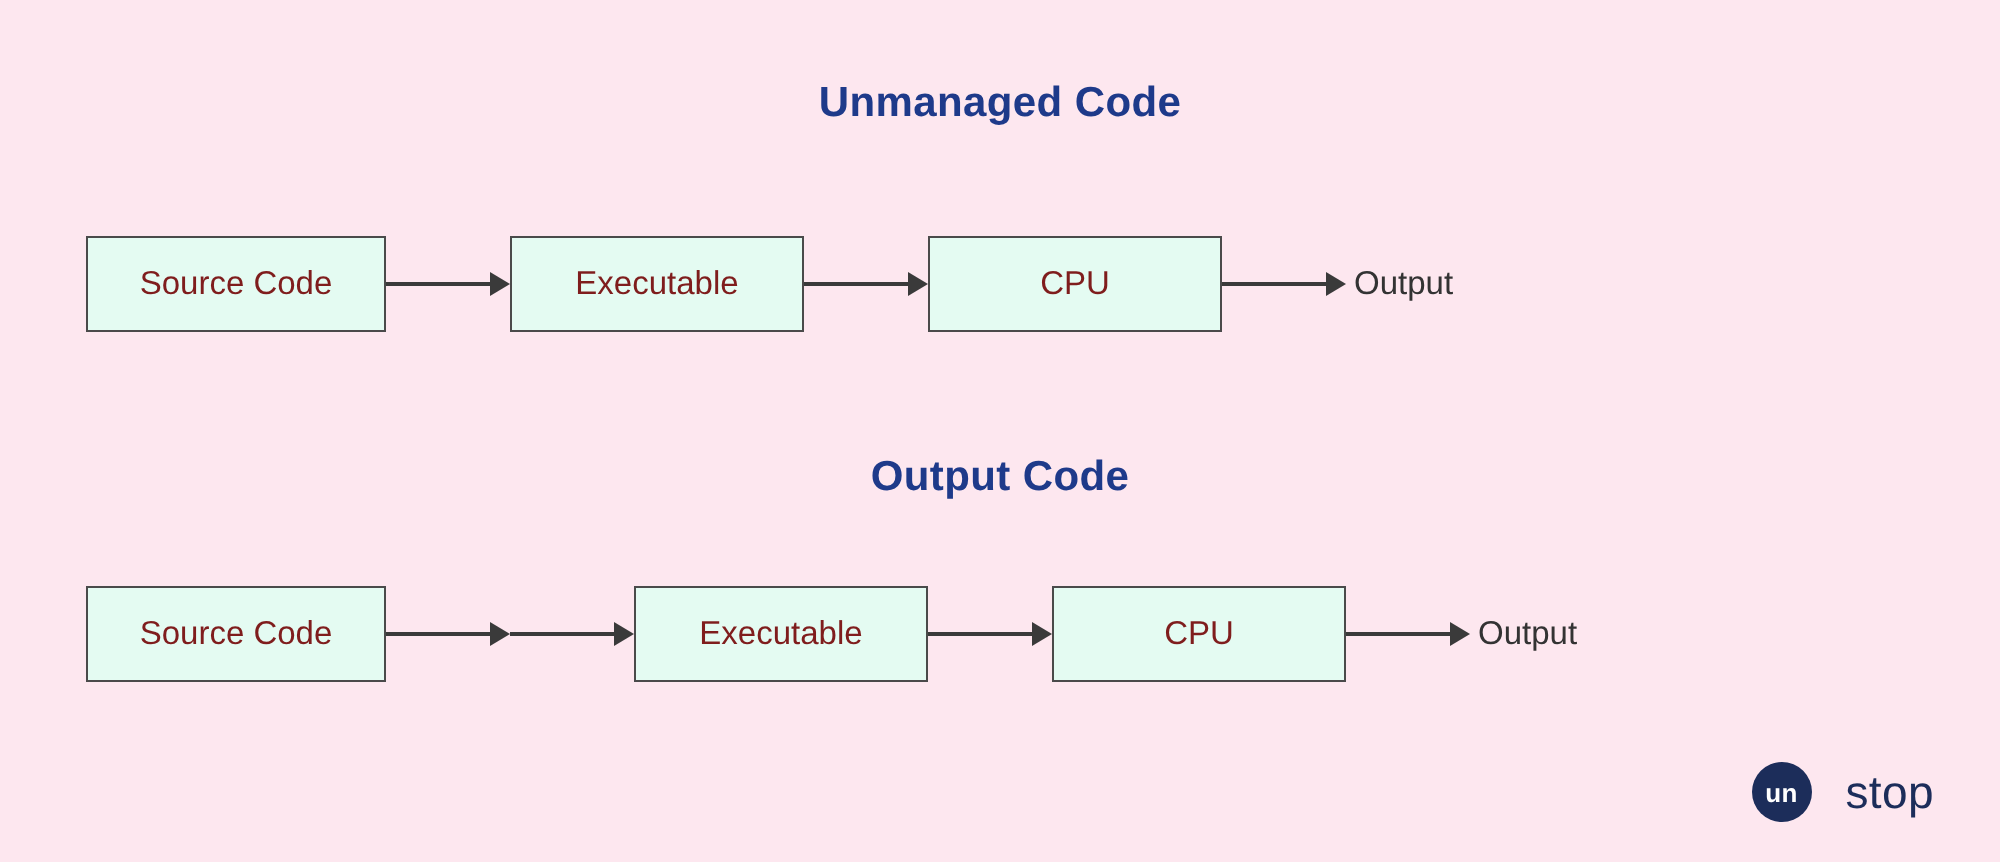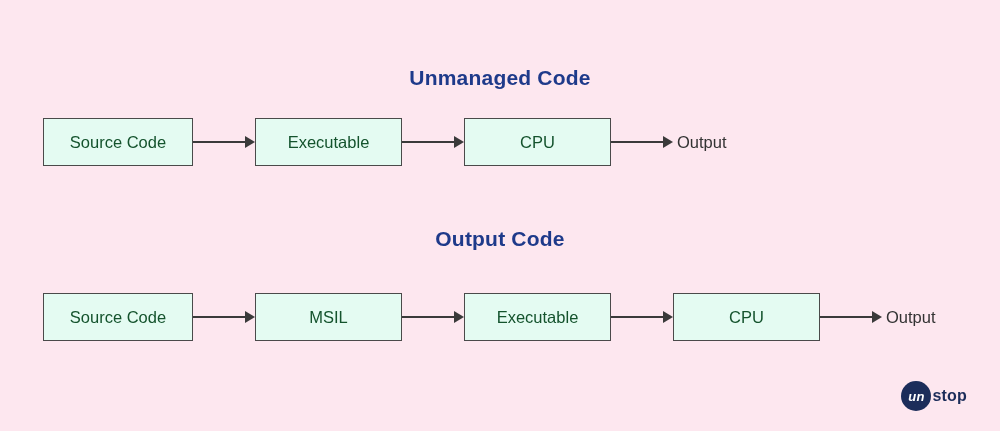--- a/index.html
+++ b/index.html
@@ -21,40 +21,40 @@
     position: absolute;
     left: 0;
     width: 1000px;
     text-align: center;
     margin: 0;
     font-size: 21px;
     font-weight: bold;
     color: #1e3a8a;
     letter-spacing: 0.2px;
   }
-  .title-1 { top: 66px; }
+  .title-1 { top: 40px; }
   .title-2 { top: 227px; }
   .flow-row {
     position: absolute;
     left: 43px;
     display: flex;
     align-items: center;
   }
   .row-1 { top: 118px; }
   .row-2 { top: 293px; }
   .node {
     width: 147px;
     height: 48px;
     background: #e4fbf2;
     border: 1px solid #4a4a4a;
     display: flex;
     align-items: center;
     justify-content: center;
     font-size: 16.5px;
-    color: #14532d;
+    color: #7f1d1d;
     box-sizing: border-box;
     flex: 0 0 auto;
   }
   .node.first { width: 150px; }
   .arrow {
     position: relative;
     width: 52px;
     height: 2px;
     background: #3a3a3a;
     flex: 0 0 auto;
@@ -89,27 +89,26 @@
     height: 30px;
     border-radius: 50%;
     background: #1c2d5a;
     color: #ffffff;
     font-size: 13px;
     font-weight: bold;
     display: flex;
     align-items: center;
     justify-content: center;
     letter-spacing: 0.2px;
-    font-style: italic;
   }
   .logo-text {
-    font-size: 16px;
-    font-weight: bold;
+    font-size: 23px;
+    font-weight: normal;
     color: #1c2d5a;
-    margin-left: 1px;
+    margin-left: 17px;
     letter-spacing: 0.2px;
   }
 </style>
 </head>
 <body>
 
 <div class="canvas">
 
   <h2 class="diagram-title title-1">Unmanaged Code</h2>
 
@@ -121,21 +120,20 @@
     <div class="node">CPU</div>
     <div class="arrow"></div>
     <span class="output-label">Output</span>
   </div>
 
   <h2 class="diagram-title title-2">Output Code</h2>
 
   <div class="flow-row row-2">
     <div class="node first">Source Code</div>
     <div class="arrow"></div>
-    <div class="node">MSIL</div>
     <div class="arrow"></div>
     <div class="node">Executable</div>
     <div class="arrow"></div>
     <div class="node">CPU</div>
     <div class="arrow"></div>
     <span class="output-label">Output</span>
   </div>
 
   <div class="logo">
     <span class="logo-circle">un</span>

